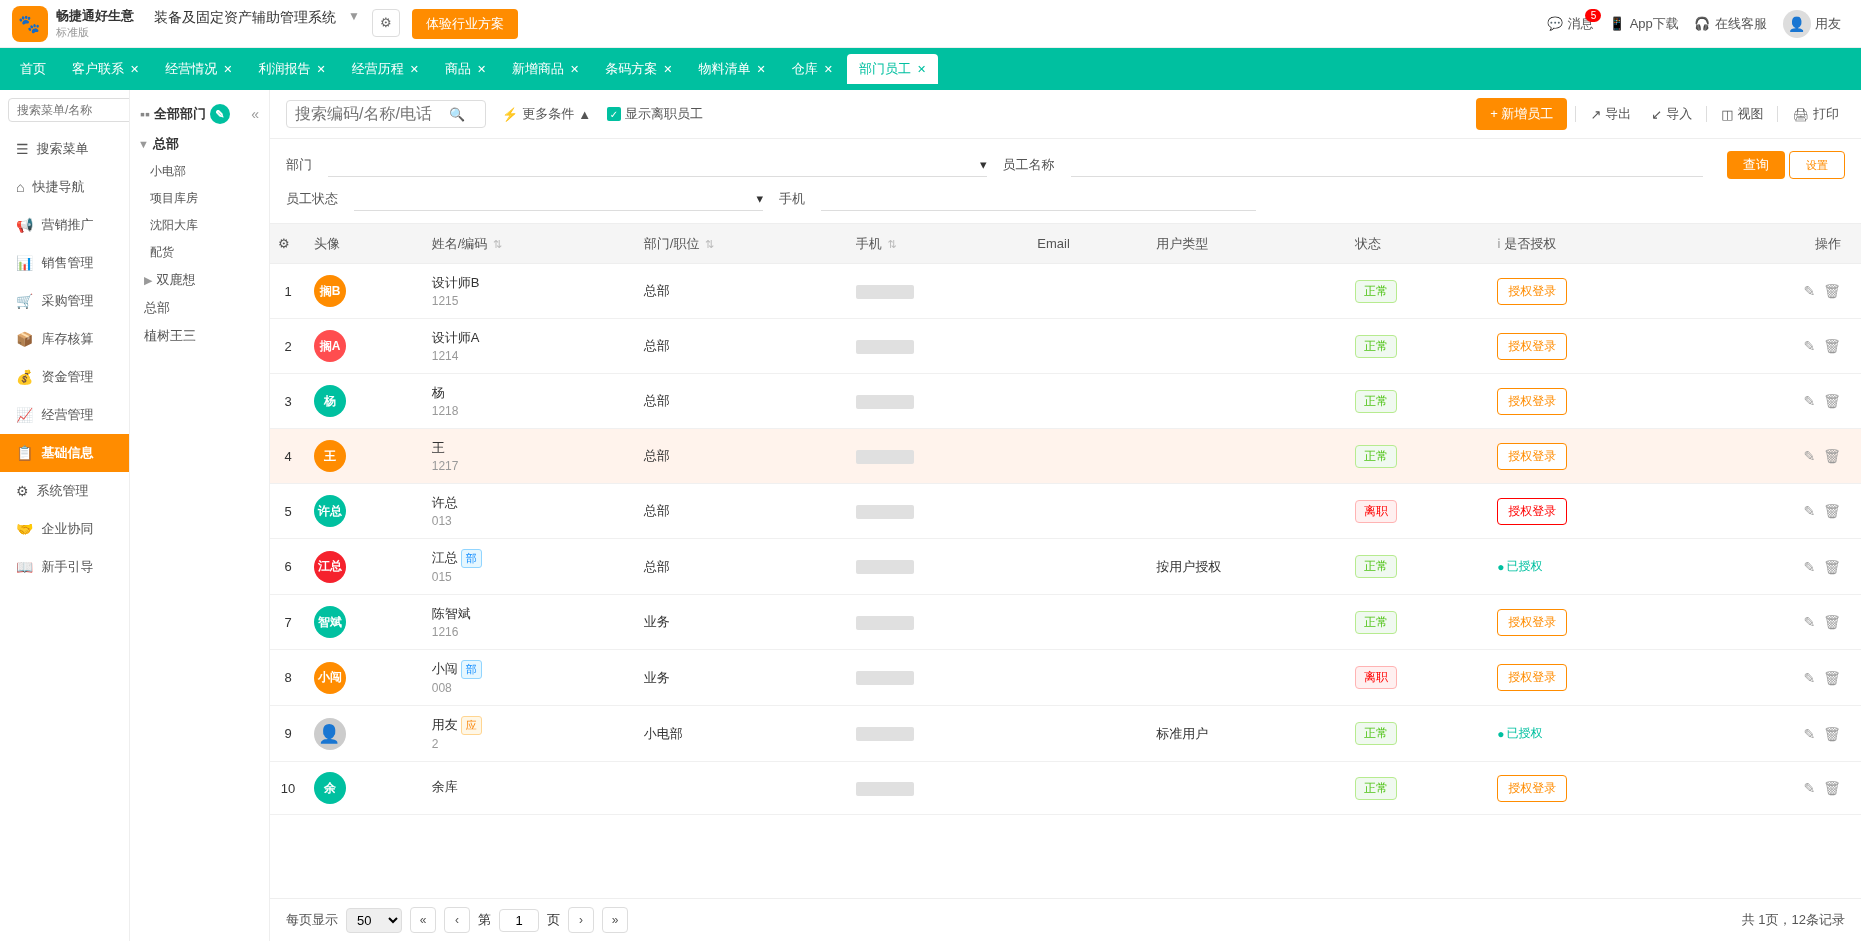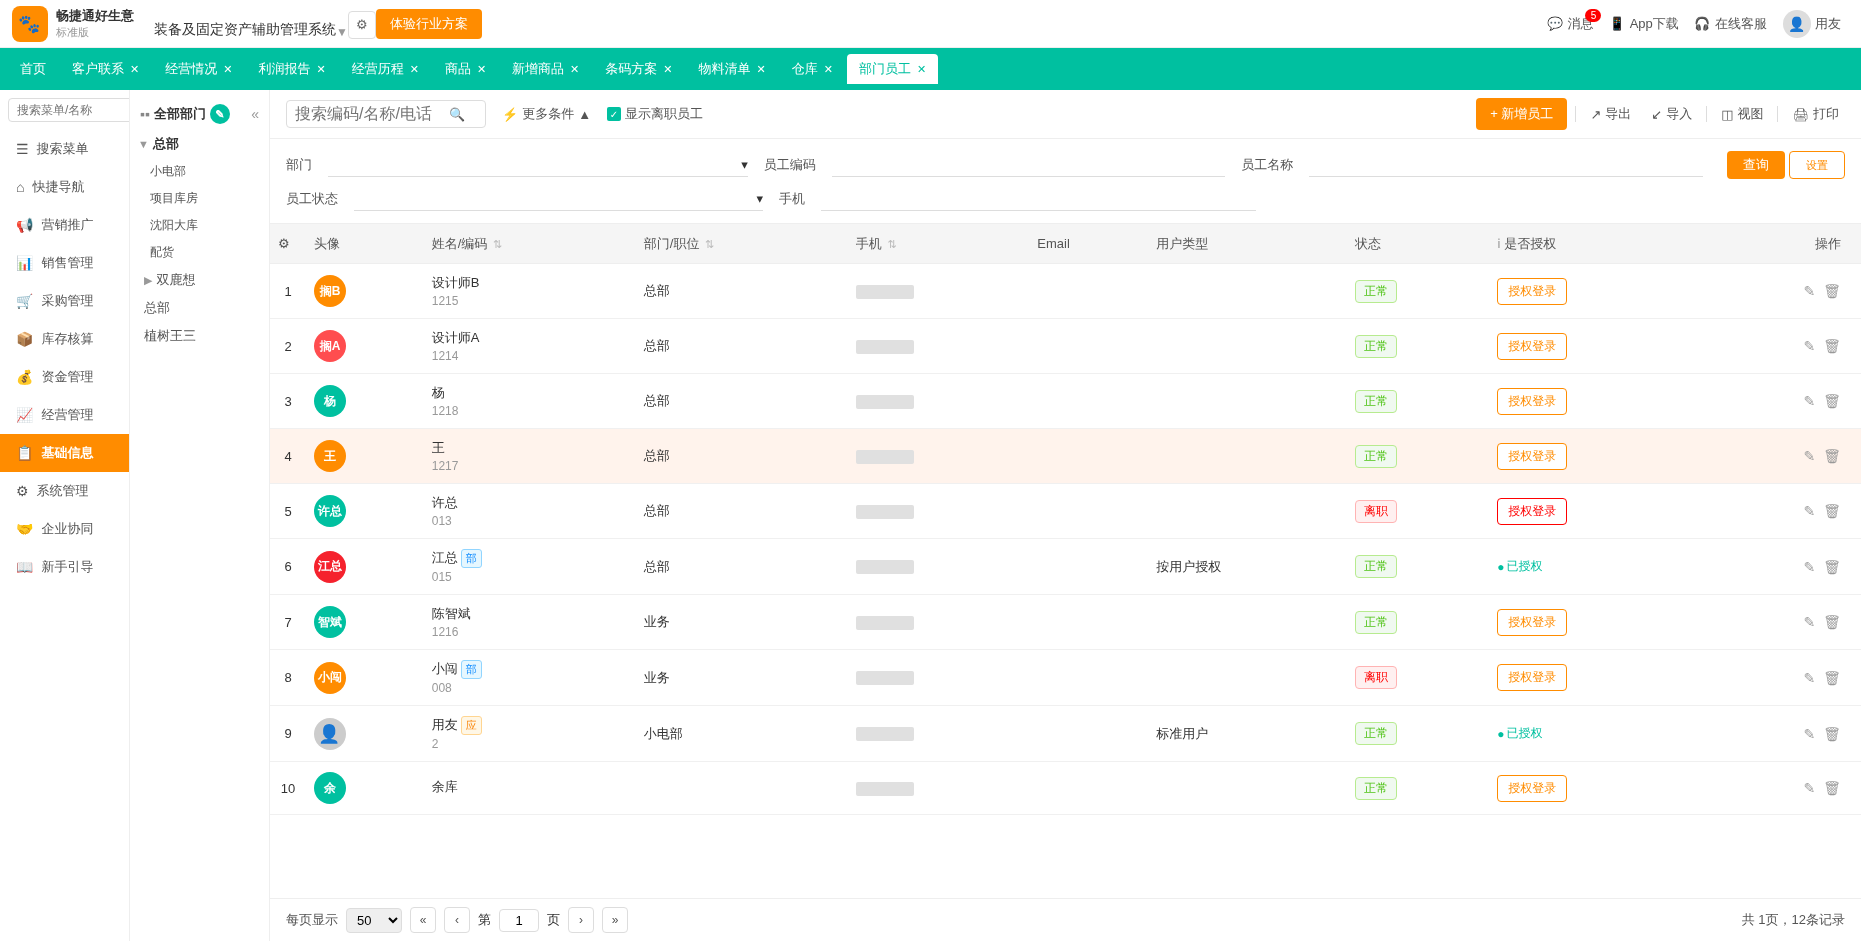--- a/index.html
+++ b/index.html
@@ -25,21 +25,21 @@
       width: 36px; height: 36px;
       background: #ff8c00;
       border-radius: 8px;
       display: flex; align-items: center; justify-content: center;
       color: #fff; font-size: 18px;
     }
     .logo-text { font-size: 12px; color: #666; line-height: 1.3; }
     .logo-text .main { font-weight: bold; color: #333; font-size: 13px; }
     .logo-text .sub { color: #999; font-size: 11px; }
     .system-title-area {
-      display: flex; align-items: flex-end; gap: 0;
+      display: flex; align-items: flex-start; gap: 12px;
       flex: 1; padding-left: 20px;
     }
     .system-title { font-size: 14px; color: #333; }
     .title-dropdown { color: #999; cursor: pointer; font-size: 12px; }
     .gear-btn {
       width: 28px; height: 28px;
       border: 1px solid #ddd; border-radius: 4px;
       display: flex; align-items: center; justify-content: center;
       cursor: pointer; color: #666;
     }
@@ -546,24 +546,20 @@
     <div class="filter-section">
       <div class="filter-row">
         <div class="filter-field">
           <span class="filter-label">部门</span>
           <div class="filter-select">
             <span></span>
             <span>▾</span>
           </div>
         </div>
         <div class="filter-field">
-          <span class="filter-label">员工编码</span>
-          <input class="filter-input" type="text" style="">
-        </div>
-        <div class="filter-field">
           <span class="filter-label">员工名称</span>
           <input class="filter-input" type="text" style="">
         </div>
         <div class="filter-actions">
           <button class="query-btn">查询</button>
           <button class="reset-btn">设置</button>
         </div>
       </div>
       <div class="filter-row">
         <div class="filter-field">

